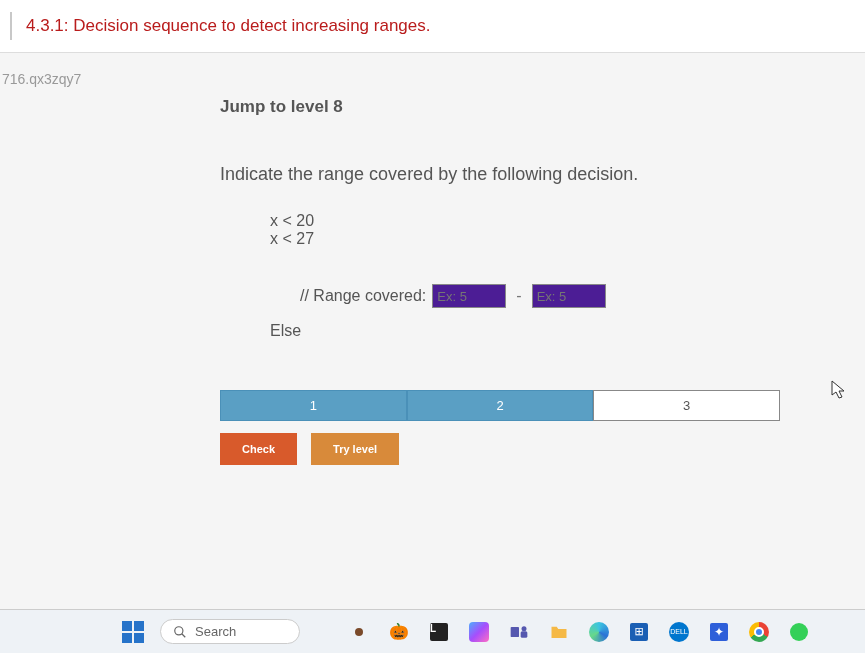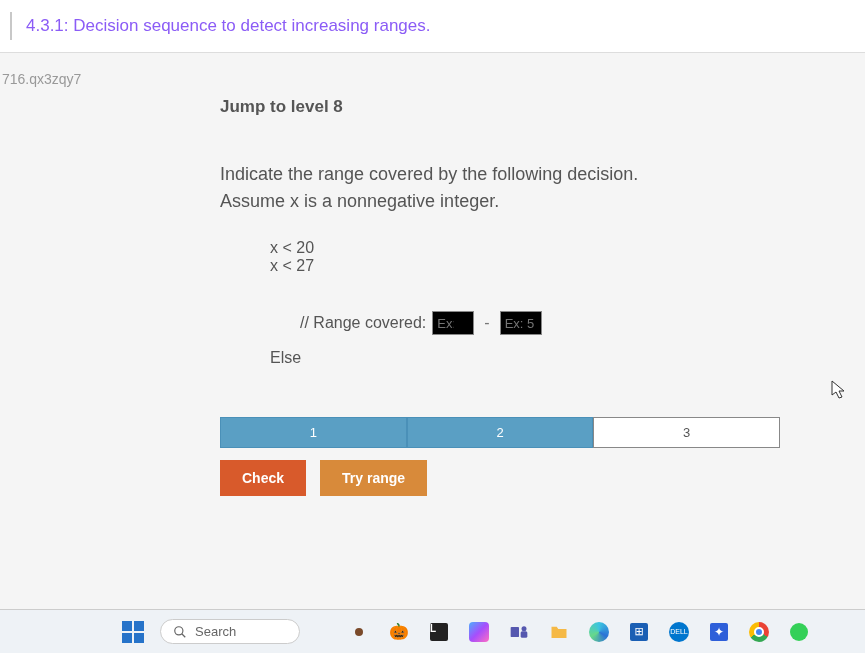--- a/index.html
+++ b/index.html
@@ -18,21 +18,21 @@
       display: flex;
       align-items: center;
     }
     .header-divider {
       width: 2px;
       height: 28px;
       background: #c8c8c8;
       margin-right: 14px;
     }
     .header-title {
-      color: #8b5cf6;
+      color: #b91c1c;
       font-size: 17px;
     }
     .code-id {
       color: #999;
       font-size: 14px;
       padding: 18px 0 0 2px;
     }
     .content {
       padding: 10px 60px 0 220px;
     }
@@ -63,27 +63,27 @@
       margin-bottom: 14px;
       display: flex;
       align-items: center;
       gap: 6px;
       margin-top: 36px;
     }
     .range-label {
       color: #555;
     }
     .num-input {
-      width: 42px;
+      width: 74px;
       height: 24px;
       border: 1px solid #888;
       font-size: 13px;
       padding: 2px 4px;
       color: #888;
-      background: #000000;
+      background: #4c1d95;
     }
     .dash {
       color: #777;
       margin: 0 4px;
     }
     .else-line {
       margin-bottom: 30px;
     }
     .level-tabs {
       display: flex;
@@ -109,21 +109,21 @@
       border-color: #888;
     }
     .btn-row {
       display: flex;
       gap: 14px;
       margin-top: 12px;
     }
     .btn {
       padding: 10px 22px;
       color: #fff;
-      font-size: 14px;
+      font-size: 11px;
       font-weight: bold;
       border: none;
       cursor: pointer;
     }
     .btn-check { background: #d85a2b; }
     .btn-try { background: #d88a3a; }
     .cursor-arrow {
       position: absolute;
       right: 18px;
       top: 380px;
@@ -206,21 +206,20 @@
   <div class="header-title">4.3.1: Decision sequence to detect increasing ranges.</div>
 </div>
 
 <div class="code-id">716.qx3zqy7</div>
 
 <div class="content">
   <div class="jump">Jump to level 8</div>
 
   <div class="prompt">
     <div>Indicate the range covered by the following decision.</div>
-    <div>Assume x is a nonnegative integer.</div>
   </div>
 
   <div class="code-block">
     <div class="code-line">x &lt; 20</div>
     <div class="code-line2">x &lt; 27</div>
     <div class="range-line">
       <span class="range-label">// Range covered:</span>
       <input type="number" class="num-input" placeholder="Ex: 5" style="">
       <span class="dash">-</span>
       <input type="text" class="num-input" placeholder="Ex: 5" style="">
@@ -229,21 +228,21 @@
   </div>
 
   <div class="level-tabs">
     <div class="level-tab active">1</div>
     <div class="level-tab active">2</div>
     <div class="level-tab inactive">3</div>
   </div>
 
   <div class="btn-row">
     <button class="btn btn-check">Check</button>
-    <button class="btn btn-try">Try range</button>
+    <button class="btn btn-try">Try level</button>
   </div>
 </div>
 
 <div class="cursor-arrow">
   <svg width="16" height="20" viewBox="0 0 16 20">
       <path d="M1 1 L1 15 L5 12 L8 18 L11 17 L8 11 L13 11 Z" fill="#fff" stroke="#333" stroke-width="1"></path>
     </svg>
 </div>
 
 <div class="taskbar">

